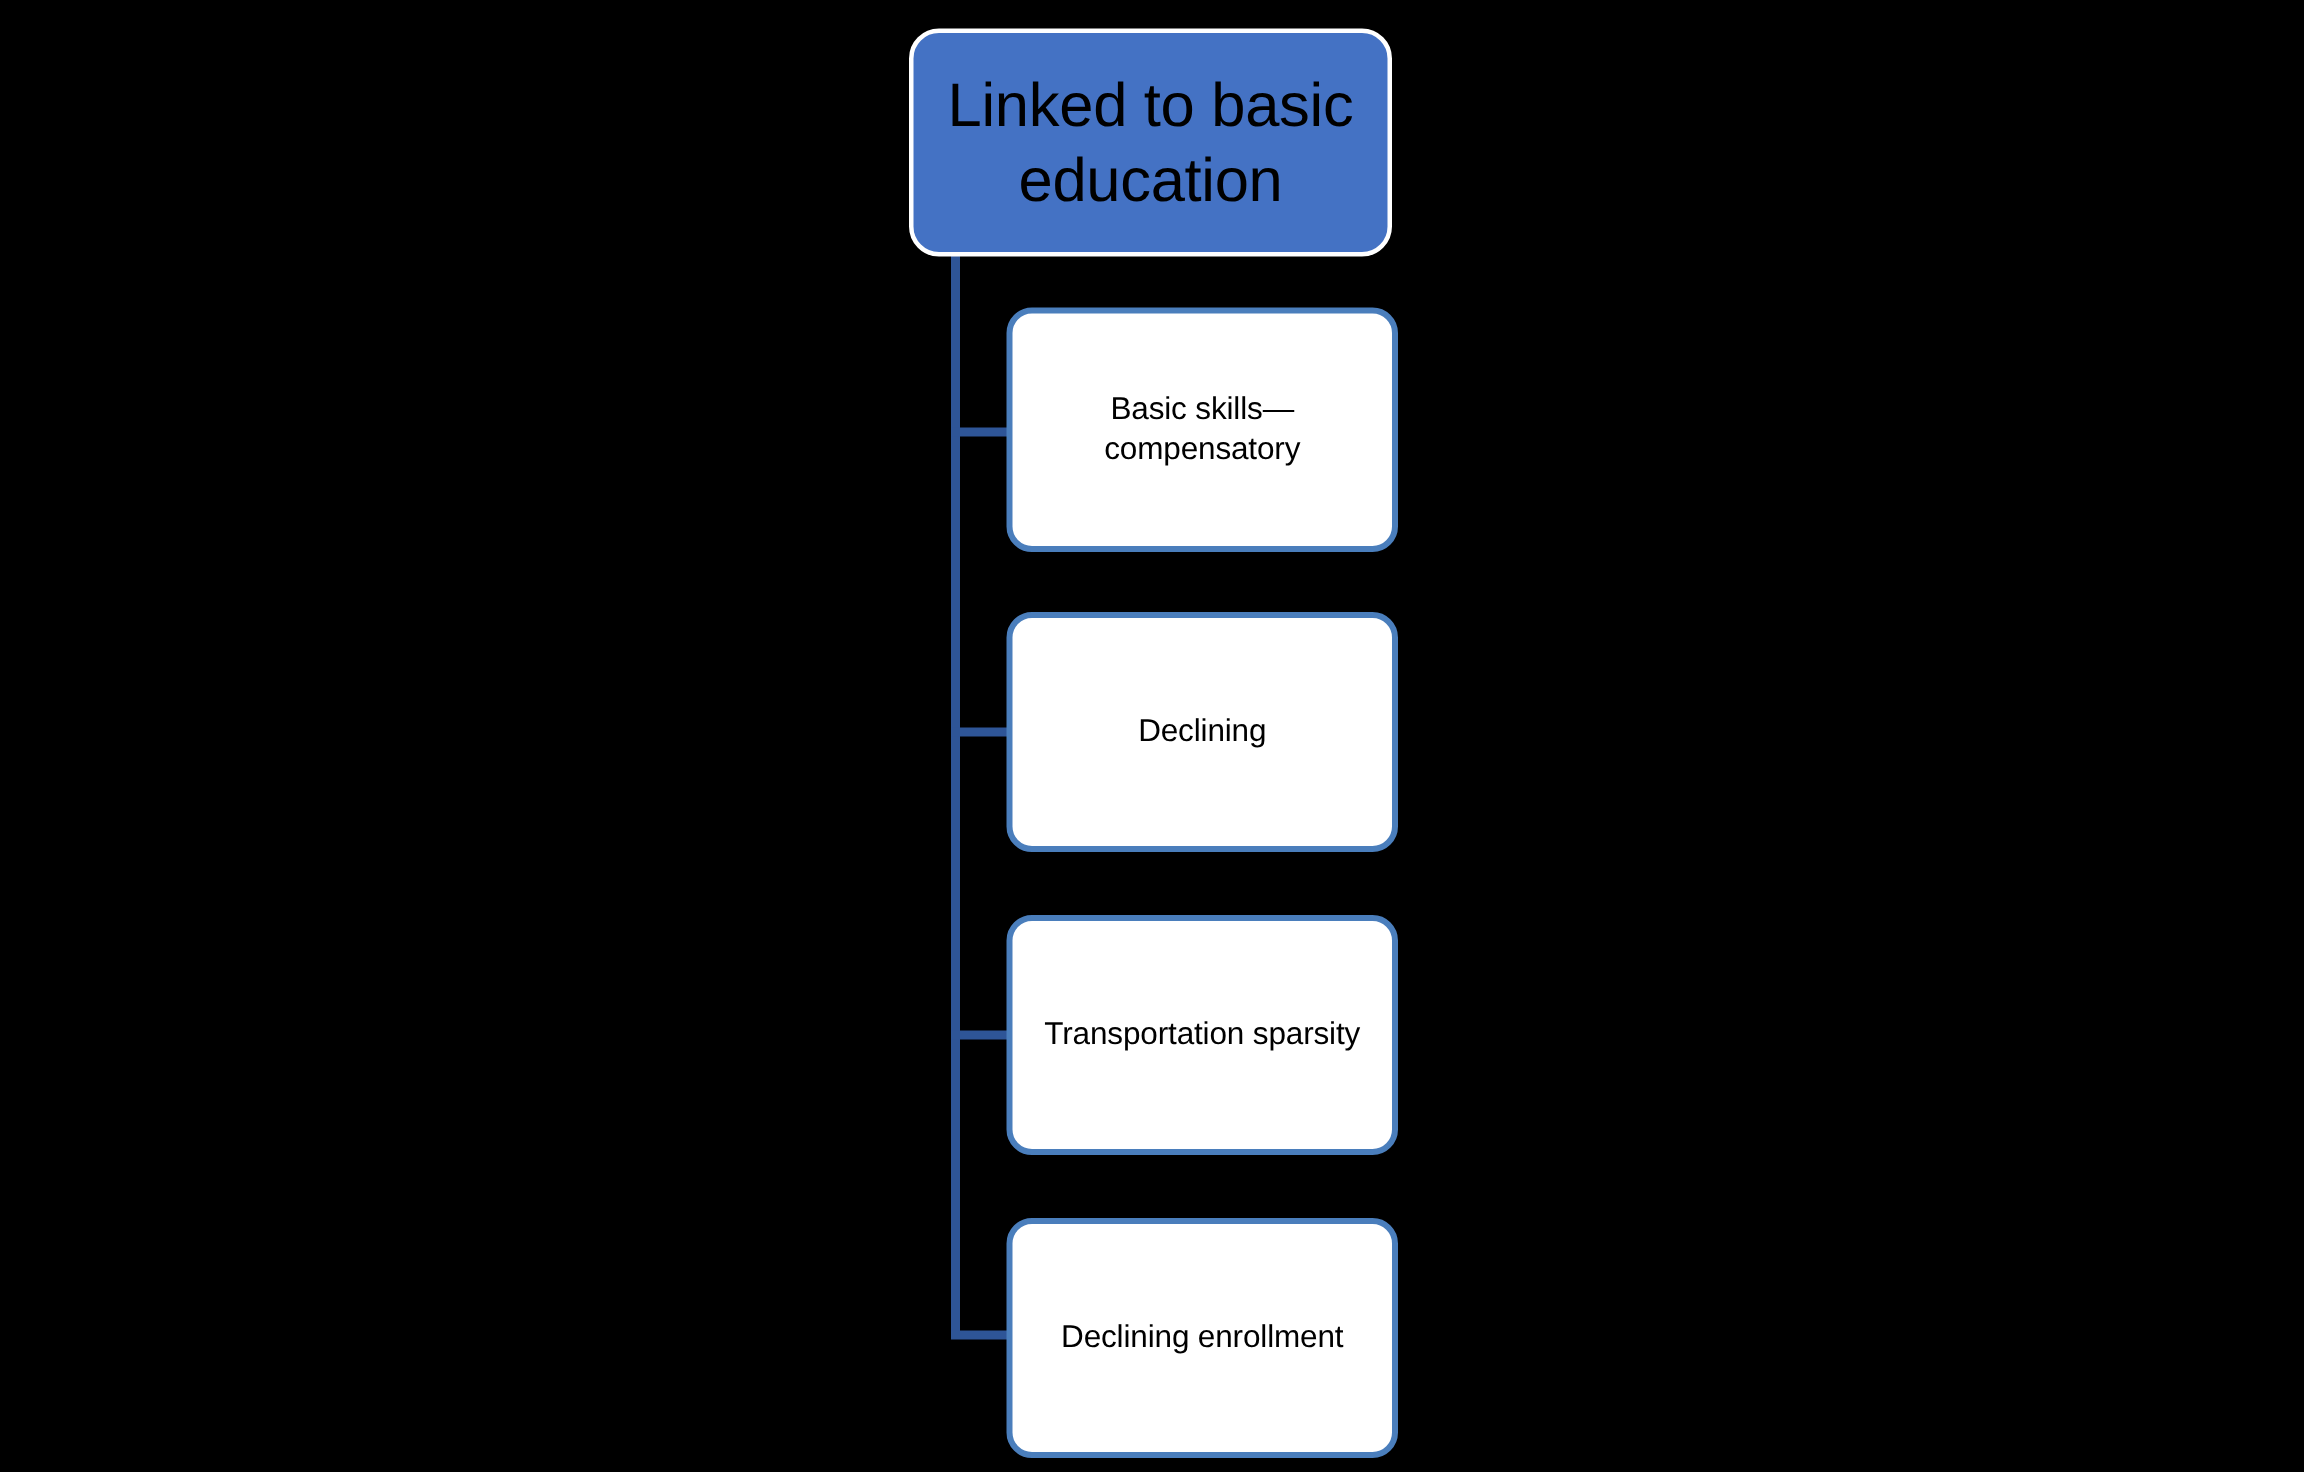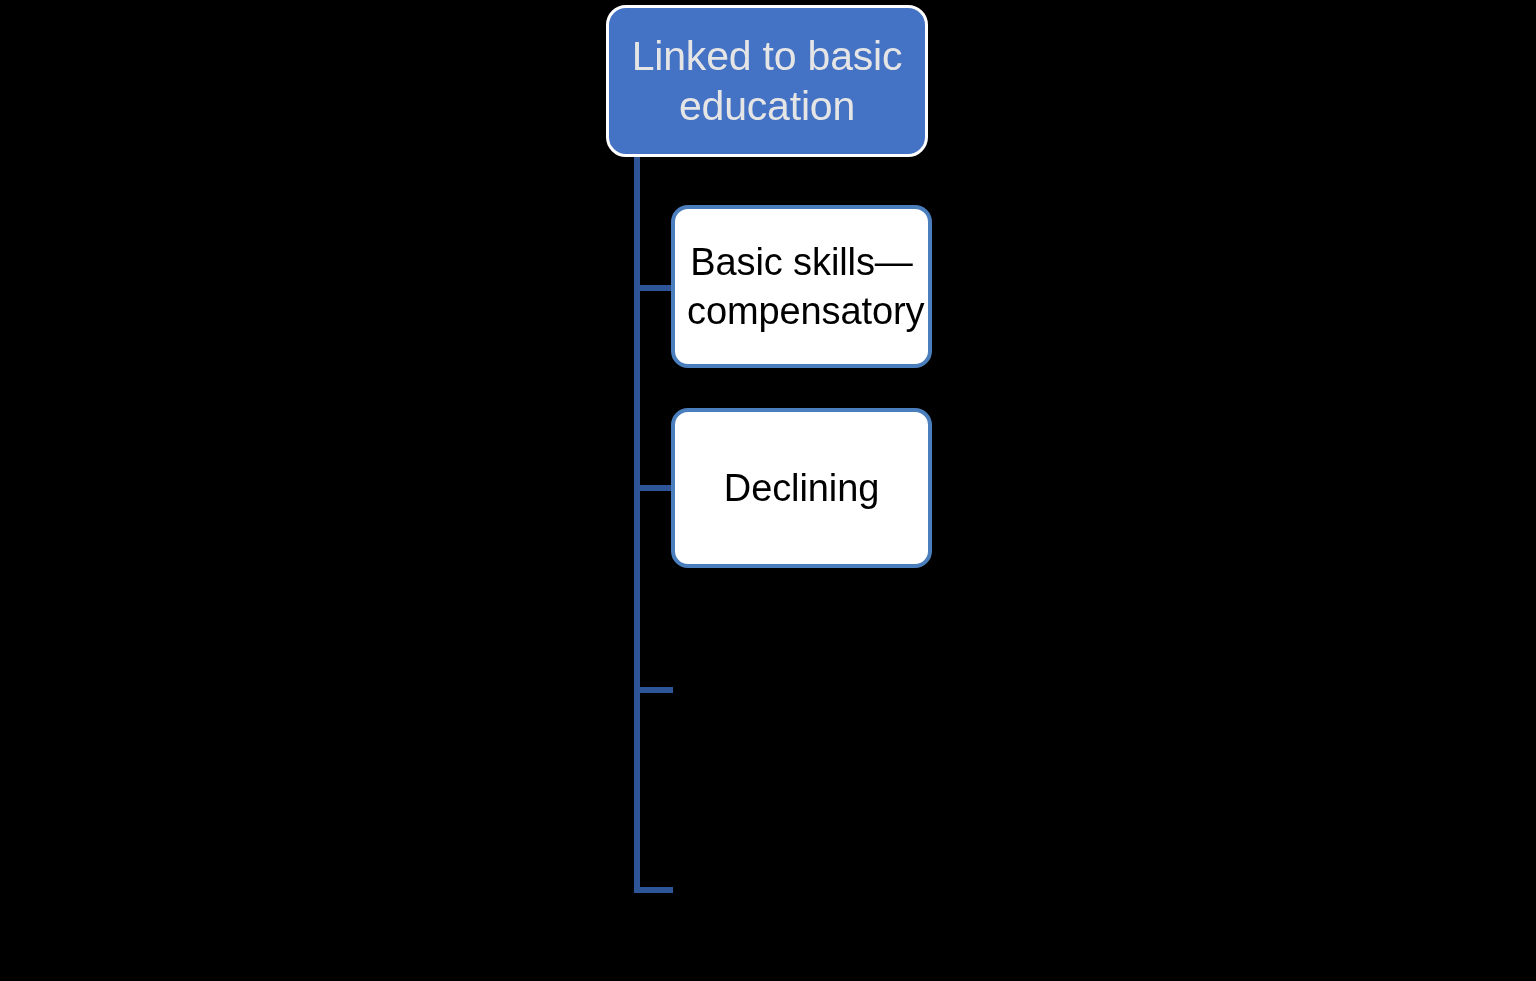--- a/index.html
+++ b/index.html
@@ -38,40 +38,40 @@
     box-sizing: border-box;
     display: flex;
     align-items: center;
     justify-content: center;
     text-align: center;
     border-radius: 17px;
   }
 
   .node-root {
     left: 606px;
-    top: 5px;
+    top: 19px;
     width: 322px;
     height: 152px;
     background: #4472C4;
-    color: #e5e5e5;
+    color: #000000;
     border: 3px solid #FFFFFF;
     border-radius: 20px;
     font-size: 41px;
     line-height: 1.22;
     letter-spacing: -0.2px;
     padding: 0 16px;
   }
 
   .node-child {
     left: 671px;
     width: 261px;
     background: #FFFFFF;
     color: #000000;
     border: 4px solid #4A7EBC;
-    font-size: 38px;
+    font-size: 21px;
     line-height: 1.28;
     padding: 0 12px;
     letter-spacing: -0.1px;
   }
 
   .child-0 { top: 205px;  height: 163px; }
   .child-1 { top: 408px;  height: 160px; }
   .child-2 { top: 610px;  height: 160px; }
   .child-3 { top: 812px;  height: 160px; }
 
@@ -102,15 +102,21 @@
   </div>
 
   <div class="node node-child child-0">
     <span class="node-label">Basic skills—compensatory</span>
   </div>
 
   <div class="node node-child child-1">
     <span class="node-label">Declining</span>
   </div>
 
+  <div class="node node-child child-2">
+    <span class="node-label">Transportation sparsity</span>
+  </div>
 
+  <div class="node node-child child-3">
+    <span class="node-label">Declining enrollment</span>
+  </div>
 
 </div>
 
 </body></html>

